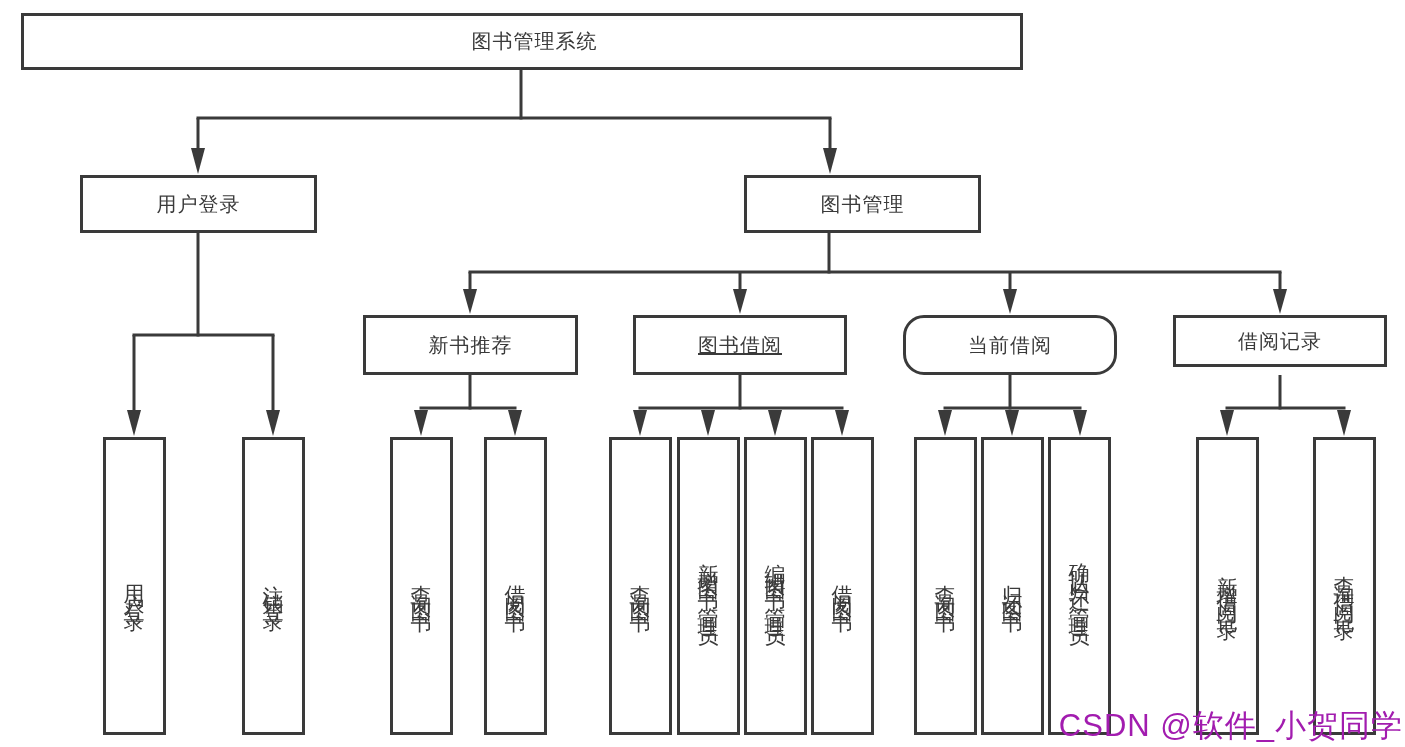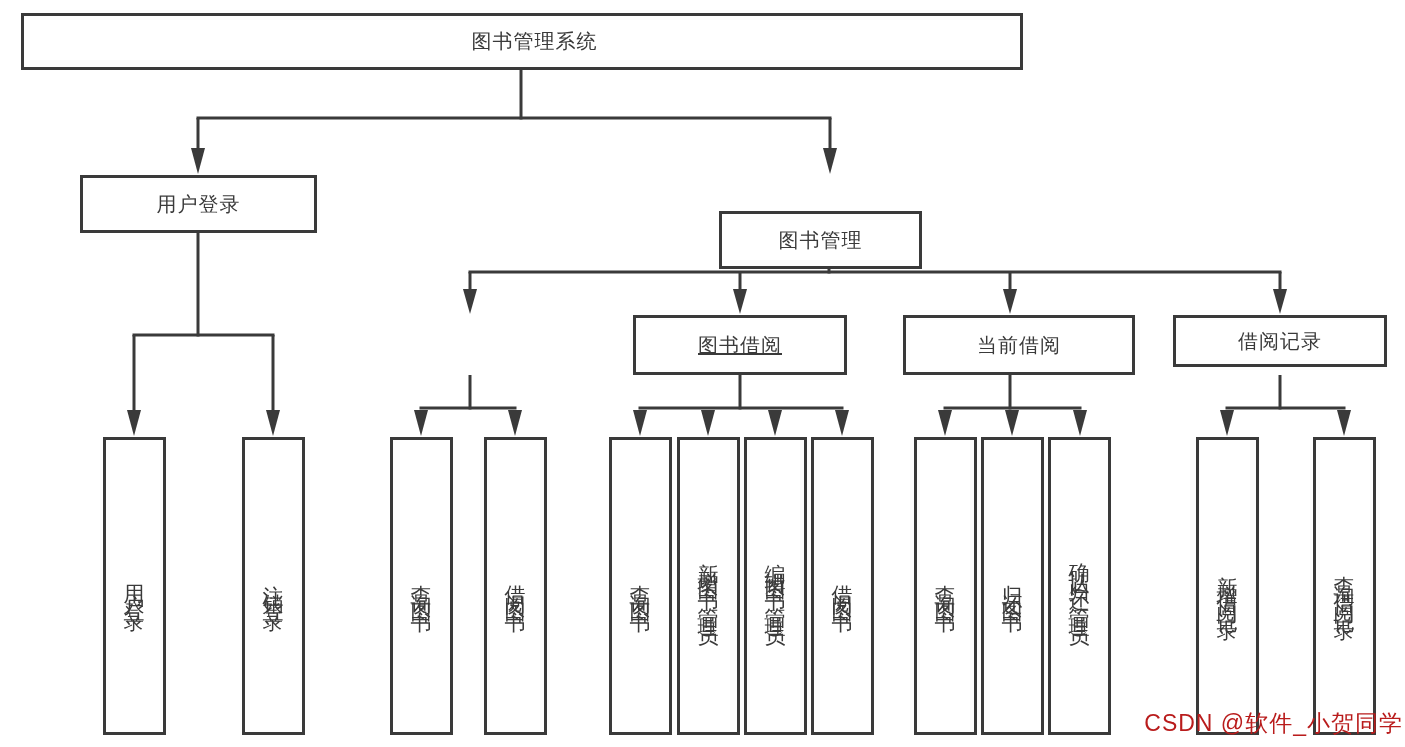--- a/index.html
+++ b/index.html
@@ -18,22 +18,22 @@
   }
   .hlabel { font-size:20px; letter-spacing:1px; white-space:nowrap; }
   .root-label { font-size:20px; letter-spacing:1px; }
   .leaf { width:63px; height:298px; top:437px; }
   .vtext {
     writing-mode:vertical-rl; text-orientation:mixed;
     font-size:21px; letter-spacing:9px; line-height:1;
     white-space:nowrap; color:#3a3a3a;
   }
   .watermark {
-    position:absolute; right:2px; bottom:8px;
-    font-size:23px; color:#b91c1c; letter-spacing:1px;
+    position:absolute; right:2px; bottom:0;
+    font-size:31px; color:#a21caf; letter-spacing:1px;
     white-space:nowrap; z-index:5;
   }
 </style>
 </head>
 <body>
 
 <div class="canvas">
 
   <svg class="connectors" width="1405" height="747" viewBox="0 0 1405 747">
     <g stroke="#3a3a3a" stroke-width="3" fill="none">
@@ -96,28 +96,31 @@
     </g>
   </svg>
 
   <div class="node" style="left:21px; top:13px; width:1002px; height:57px;padding-left:25px;">
     <span class="root-label">图书管理系统</span>
   </div>
 
   <div class="node" style="left:80px; top:175px; width:237px; height:58px;">
     <span class="hlabel">用户登录</span>
   </div>
-  <div class="node" style="left:719px; top:175px; width:203px; height:58px;margin-top:36px;">
+  <div class="node" style="left:744px; top:175px; width:237px; height:58px;">
     <span class="hlabel">图书管理</span>
   </div>
 
+  <div class="node" style="left:363px; top:315px; width:215px; height:60px;">
+    <span class="hlabel">新书推荐</span>
+  </div>
   <div class="node" style="left:633px; top:315px; width:214px; height:60px;text-decoration:underline;">
     <span class="hlabel">图书借阅</span>
   </div>
-  <div class="node" style="left:903px; top:315px; width:232px; height:60px;">
+  <div class="node" style="left:903px; top:315px; width:214px; height:60px;border-radius:21px;">
     <span class="hlabel">当前借阅</span>
   </div>
   <div class="node" style="left:1173px; top:315px; width:214px; height:52px;">
     <span class="hlabel">借阅记录</span>
   </div>
 
   <div class="node leaf" style="left:103px;">
     <span class="vtext">用户登录</span>
   </div>
   <div class="node leaf" style="left:242px;">

